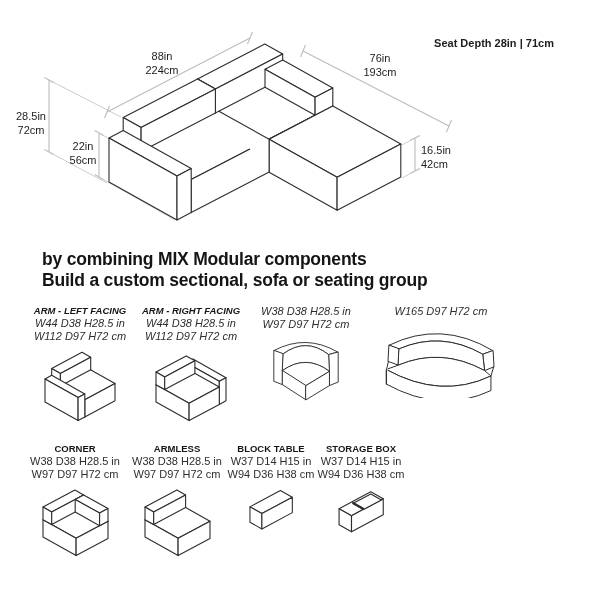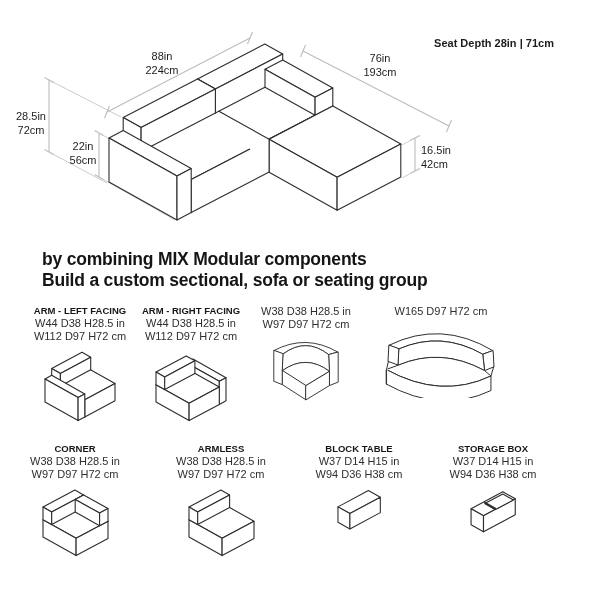--- a/index.html
+++ b/index.html
@@ -2,22 +2,22 @@
 <html><head>
 <meta charset="utf-8">
 <style>
   html,body{margin:0;padding:0;background:#ffffff;width:600px;font-family:"Liberation Sans",sans-serif;color:#1d1d1d;}
   .page{width:600px;height:600px;overflow:hidden;background:#fff;}
   .figure svg{display:block;}
   .dim-label{font-size:11px;fill:#1d1d1d;}
   .seat-depth{font-size:11px;fill:#1d1d1d;font-weight:bold;}
   .heading{margin:6px 0 0 42px;font-weight:bold;font-size:17.5px;line-height:21px;letter-spacing:-0.2px;color:#151515;}
   .grid{display:flex;align-items:flex-start;}
-  .row1{margin-top:14px;padding-left:24px;}
-  .row2{margin-top:16px;padding-left:23px;gap:44px;}
+  .row1{margin-top:14px;padding-left:24px;font-style:italic;}
+  .row2{margin-top:16px;padding-left:23px;}
   .cell{text-align:center;}
   .r1-c0{width:112px;}.r1-c1{width:110px;}.r1-c2{width:120px;}.r1-c3{width:150px;}
   .r2-c0{width:104px;}.r2-c1{width:100px;}.r2-c2{width:104px;}.r2-c3{width:88px;}.r2-c4{width:92px;}
   .c-title{font-size:9.5px;font-weight:bold;line-height:12px;color:#161616;}
   .c-dim{font-size:11px;line-height:12.5px;color:#2e2e2e;}
   .mini{margin-top:7px;}
   .mini path,#sofa-geom path{fill:#ffffff;stroke:#2d2d2d;stroke-width:1.1;stroke-linejoin:round;stroke-linecap:round;}
   .dims{stroke:#bcbcbc;stroke-width:1.1;fill:none;}
   .dims-thin{stroke:#c6c6c6;stroke-width:0.9;fill:none;}
 </style>

